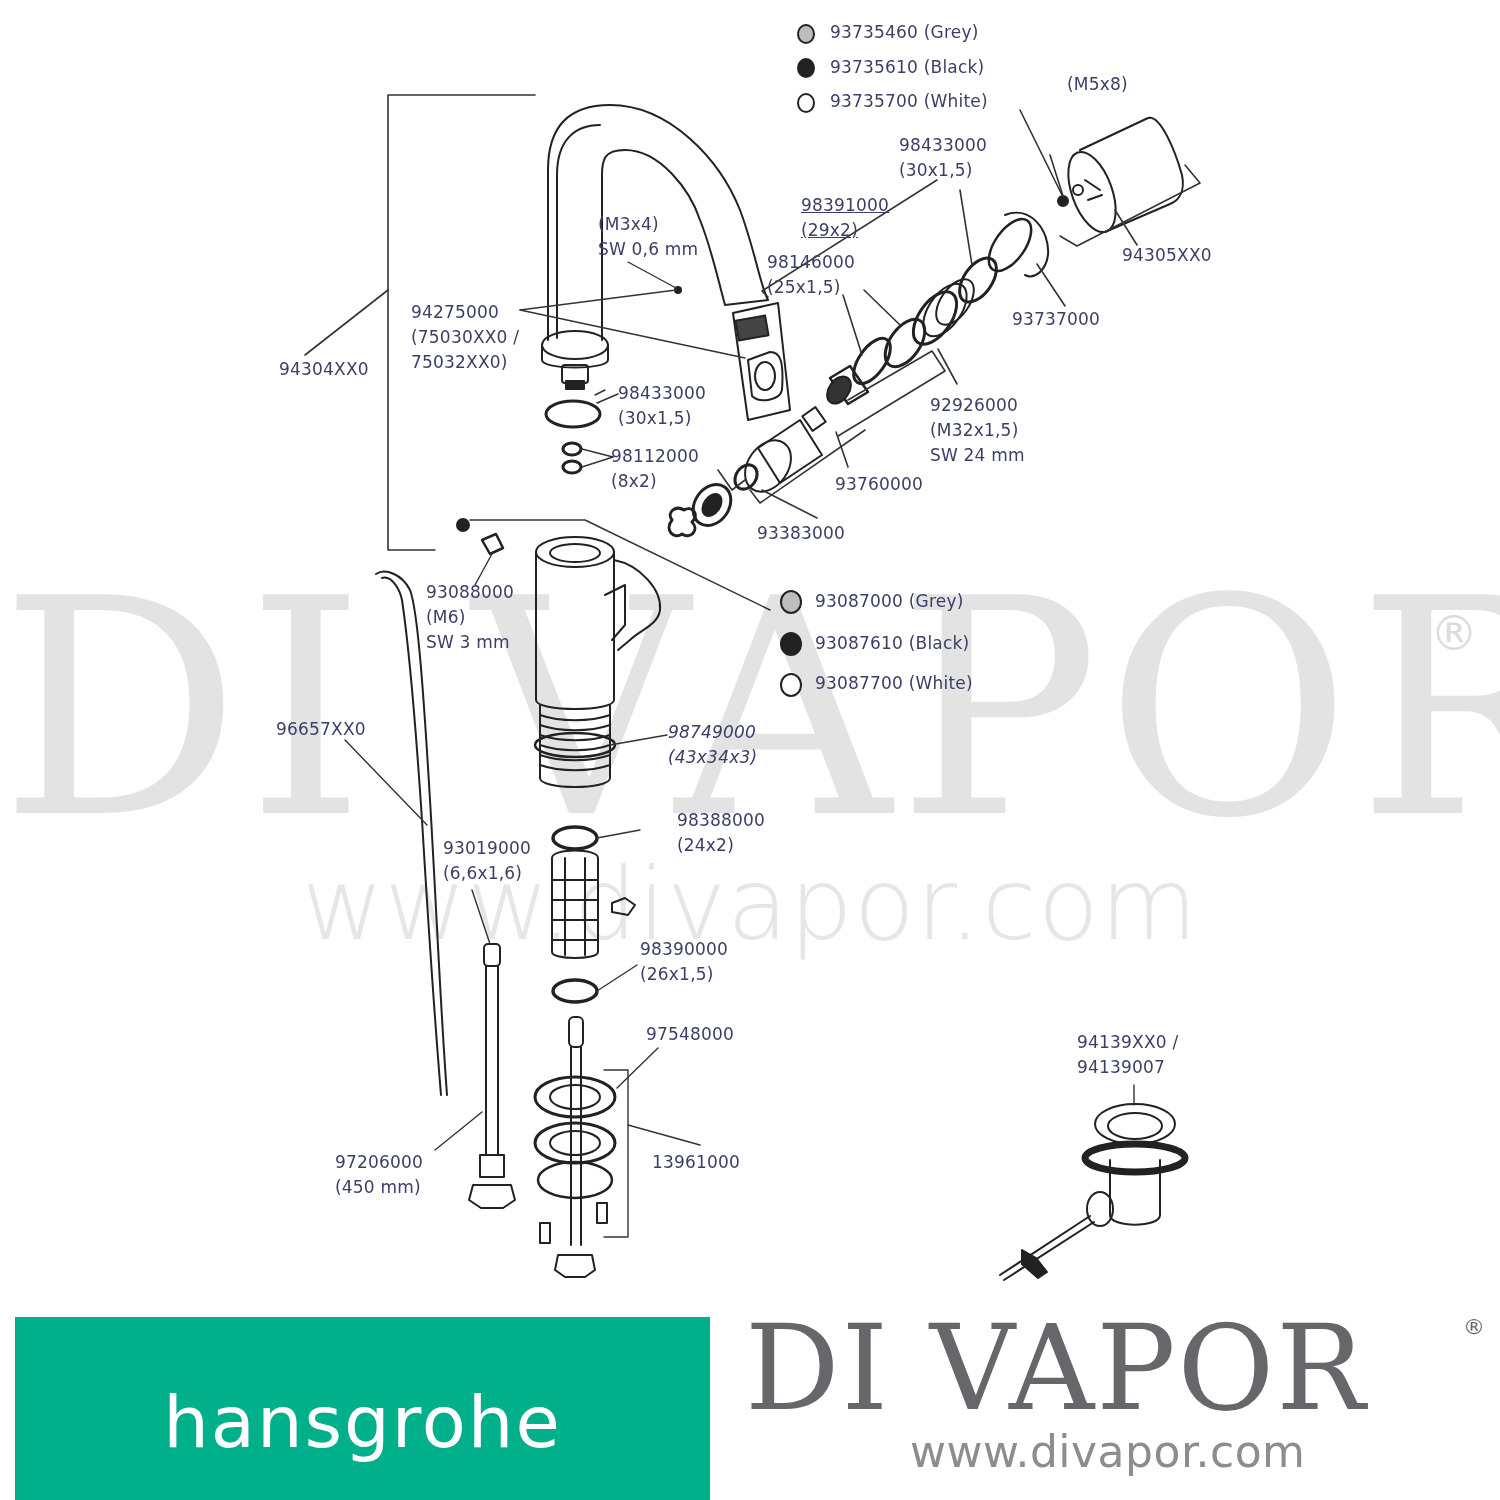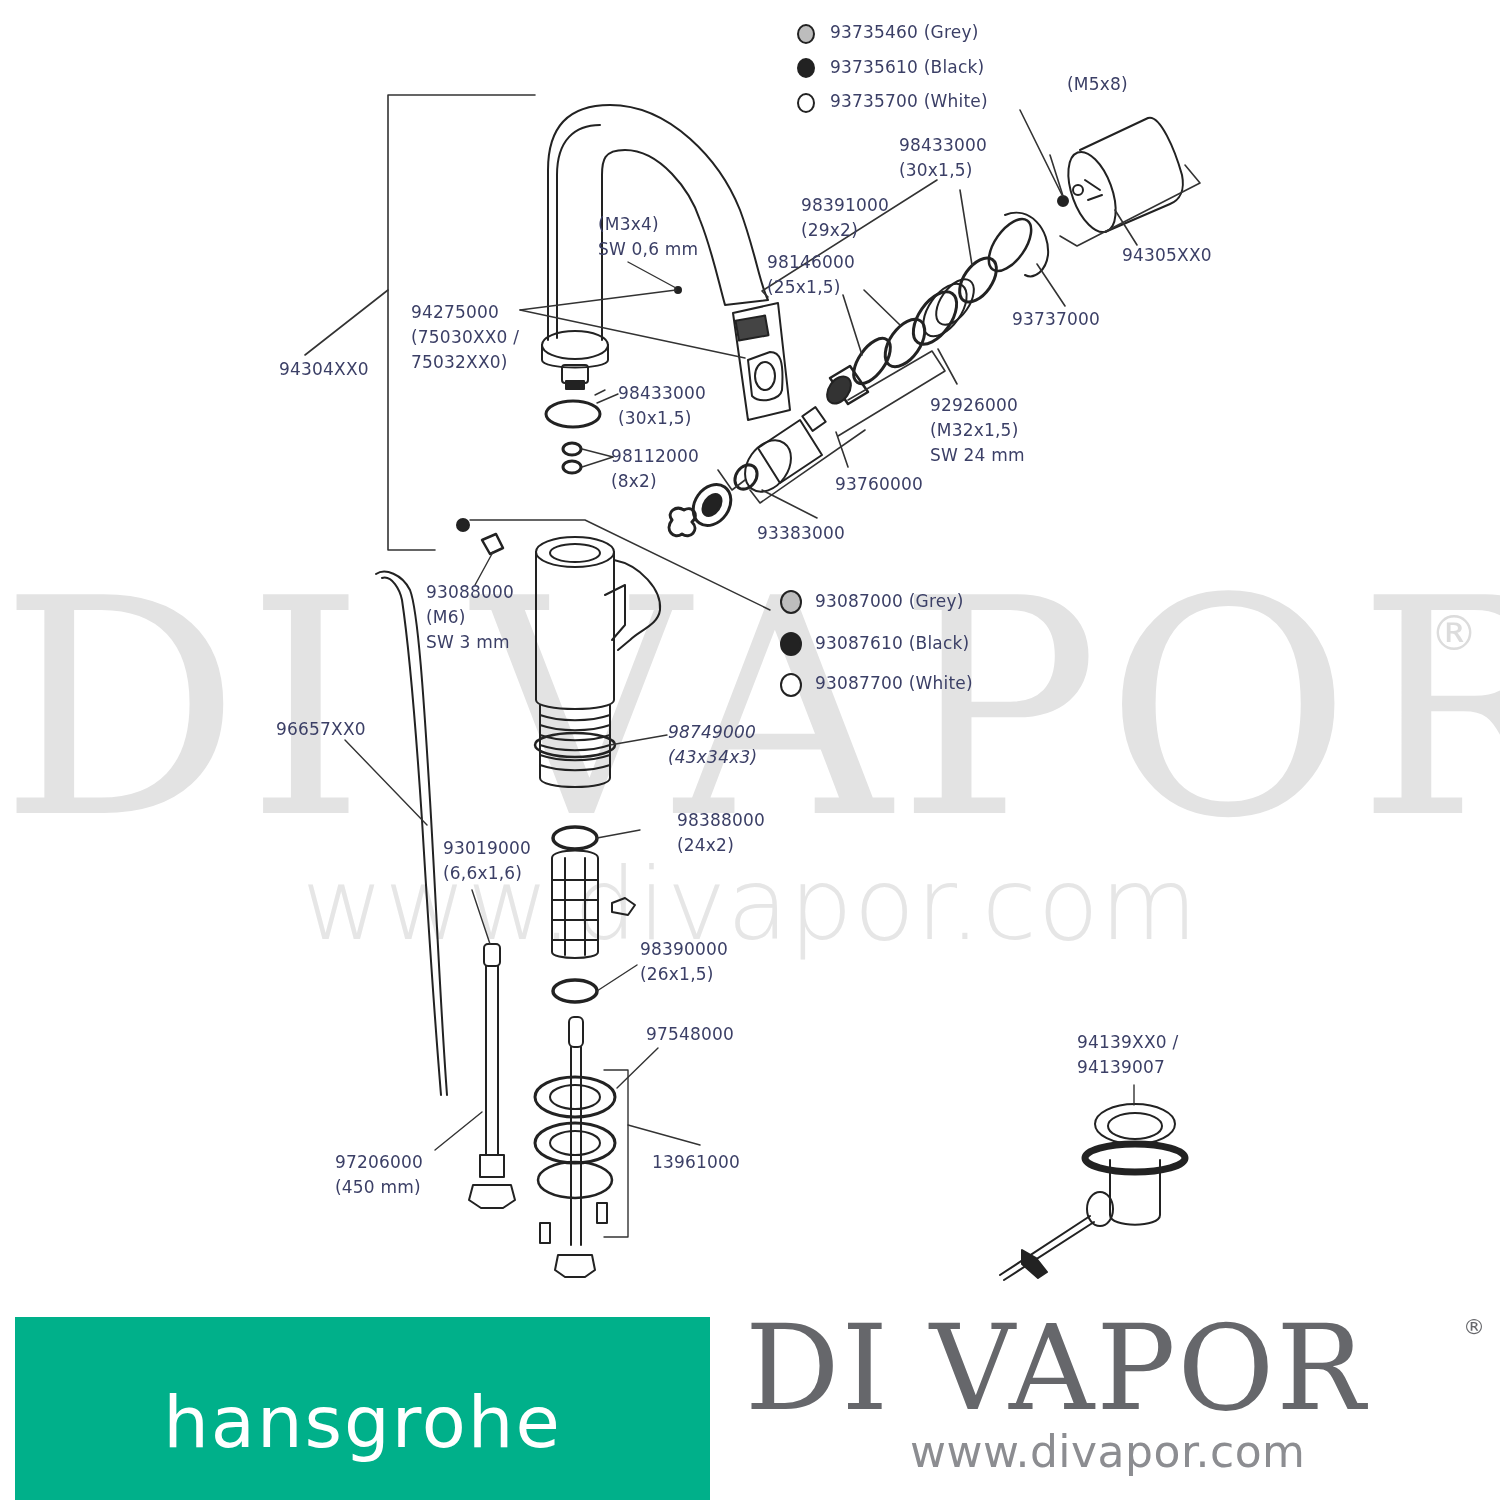--- a/index.html
+++ b/index.html
@@ -219,21 +219,21 @@
     <div class="lbl" style="left:830px;top:89px;">93735700 (White)</div>
   </div>
 
   <div class="lbl" style="left:1067px;top:72px;">(M5x8)</div>
   <div class="lbl" style="left:1122px;top:243px;">94305XX0</div>
 
   <div class="lbl" style="left:899px;top:133px;">
     <span class="ln">98433000</span>
     <span class="ln">(30x1,5)</span>
   </div>
-  <div class="lbl" style="left:801px;top:193px;">
+  <div class="lbl" style="left:801px;top:193px;text-decoration:underline;">
     <span class="ln">98391000</span>
     <span class="ln">(29x2)</span>
   </div>
   <div class="lbl" style="left:767px;top:250px;">
     <span class="ln">98146000</span>
     <span class="ln">(25x1,5)</span>
   </div>
   <div class="lbl" style="left:1012px;top:307px;">93737000</div>
   <div class="lbl" style="left:930px;top:393px;">
     <span class="ln">92926000</span>

